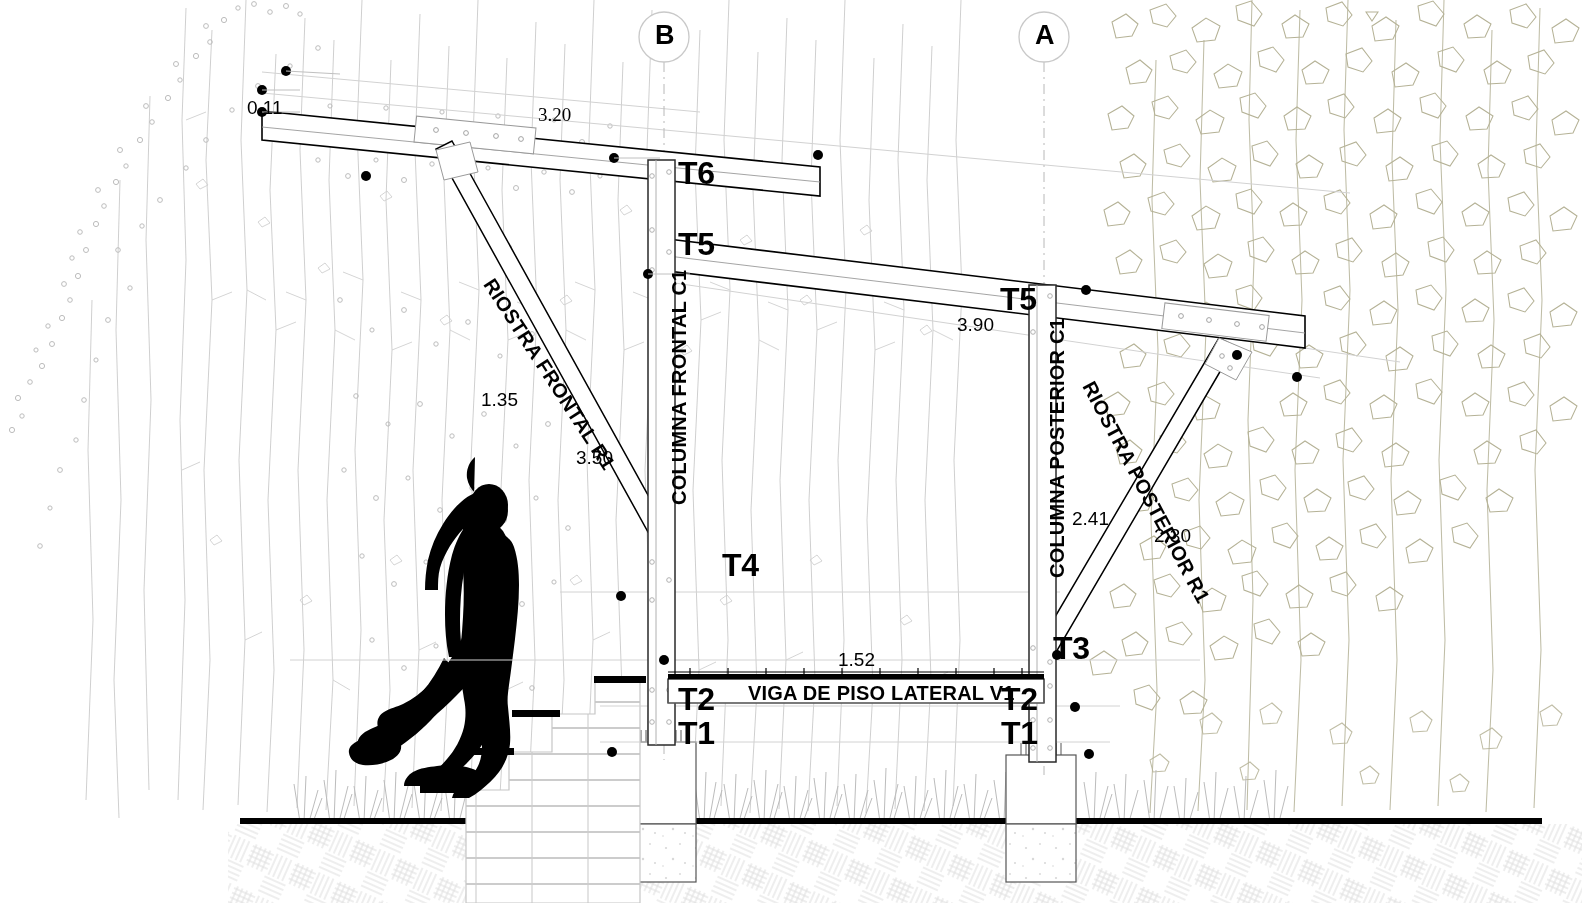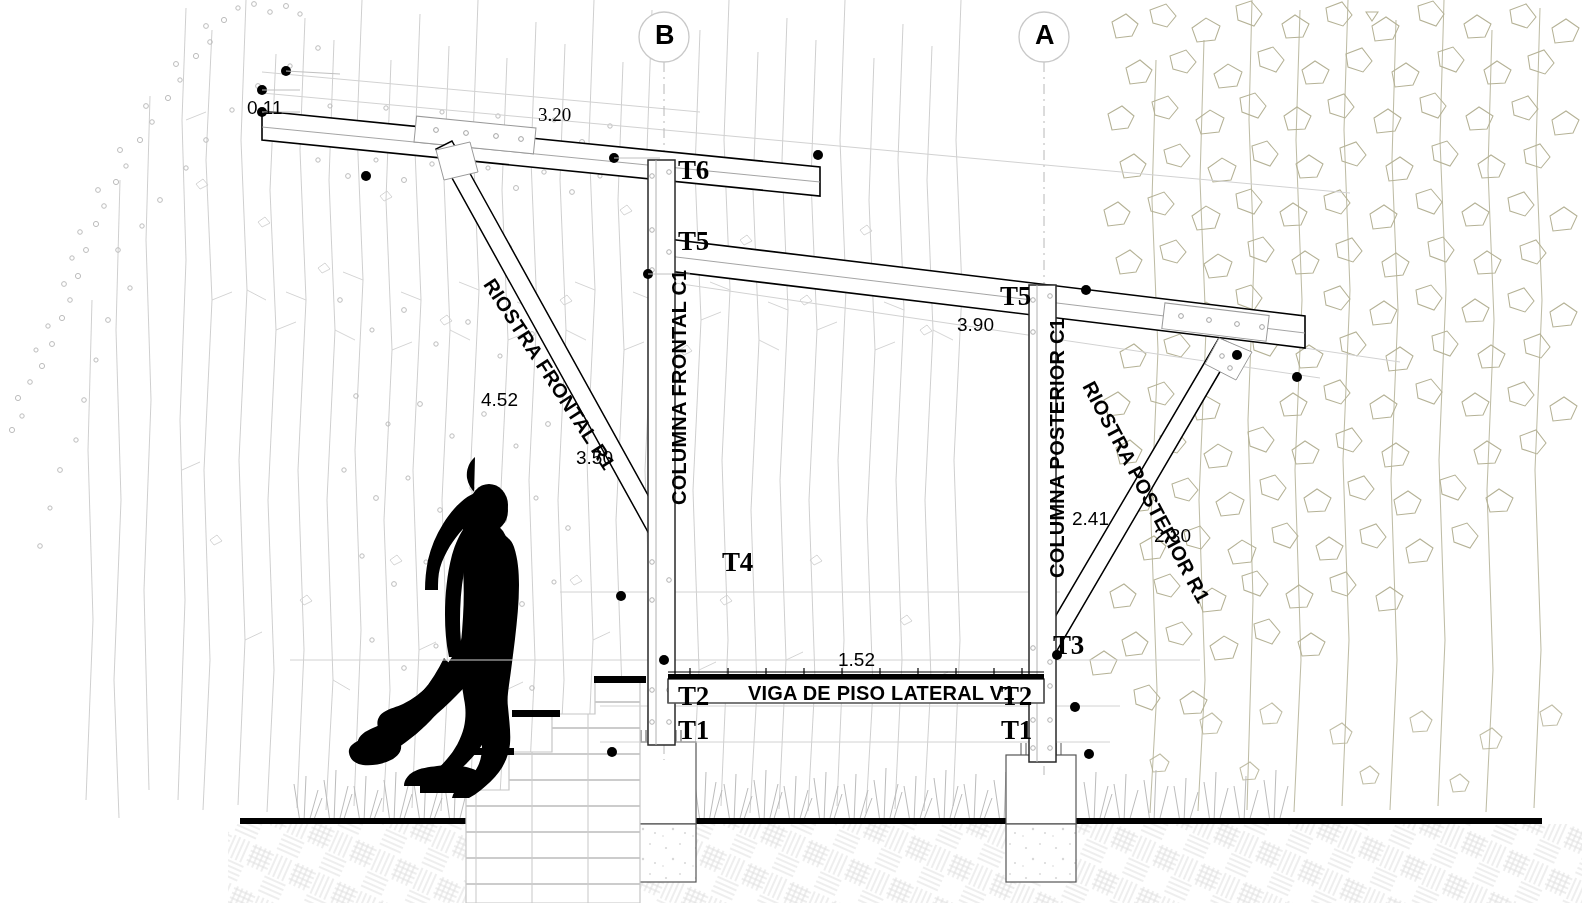--- a/index.html
+++ b/index.html
@@ -12,21 +12,21 @@
   }
   #svgroot{position:absolute;left:0;top:0;width:1582px;height:903px;}
   .lbl{
     position:absolute;
     font-family:"Liberation Sans",sans-serif;
     color:#000;
     white-space:nowrap;
     line-height:1;
     -webkit-font-smoothing:antialiased;
   }
-  .tlabel{font-size:27px;font-weight:bold;letter-spacing:-0.3px;font-family:Liberation Serif, serif;}
+  .tlabel{font-size:32px;font-weight:bold;letter-spacing:-0.3px;}
   .dim{font-size:19px;font-weight:normal;}
   .member{font-size:20px;font-weight:bold;letter-spacing:0.2px;}
   .gridletter{font-size:27px;font-weight:bold;}
   .rot90{transform-origin:0 0;}
 </style>
 </head>
 <body>
 
 <div id="page">
 
@@ -716,21 +716,21 @@
         <circle cx="1044" cy="37" r="25" fill="#ffffff" stroke="#c9c9c9" stroke-width="1.3"></circle>
       </g>
     </g>
   </svg>
 
   <div class="lbl gridletter" style="left:655px;top:22px;">B</div>
   <div class="lbl gridletter" style="left:1035px;top:22px;">A</div>
 
   <div class="lbl dim" style="left:247px;top:98px;">0.11</div>
   <div class="lbl dim" style="left:538px;top:105px;font-family:Liberation Serif, serif;">3.20</div>
-  <div class="lbl dim" style="left:481px;top:390px;">4.52</div>
+  <div class="lbl dim" style="left:481px;top:390px;">1.35</div>
   <div class="lbl dim" style="left:576px;top:448px;">3.50</div>
   <div class="lbl dim" style="left:957px;top:315px;">3.90</div>
   <div class="lbl dim" style="left:1072px;top:509px;">2.41</div>
   <div class="lbl dim" style="left:1138px;top:526px;margin-left:16px;">2.30</div>
   <div class="lbl dim" style="left:838px;top:650px;">1.52</div>
 
   <div class="lbl tlabel" style="left:678px;top:157px;">T6</div>
   <div class="lbl tlabel" style="left:678px;top:228px;">T5</div>
   <div class="lbl tlabel" style="left:1000px;top:283px;">T5</div>
   <div class="lbl tlabel" style="left:678px;top:549px;margin-left:44px;">T4</div>

